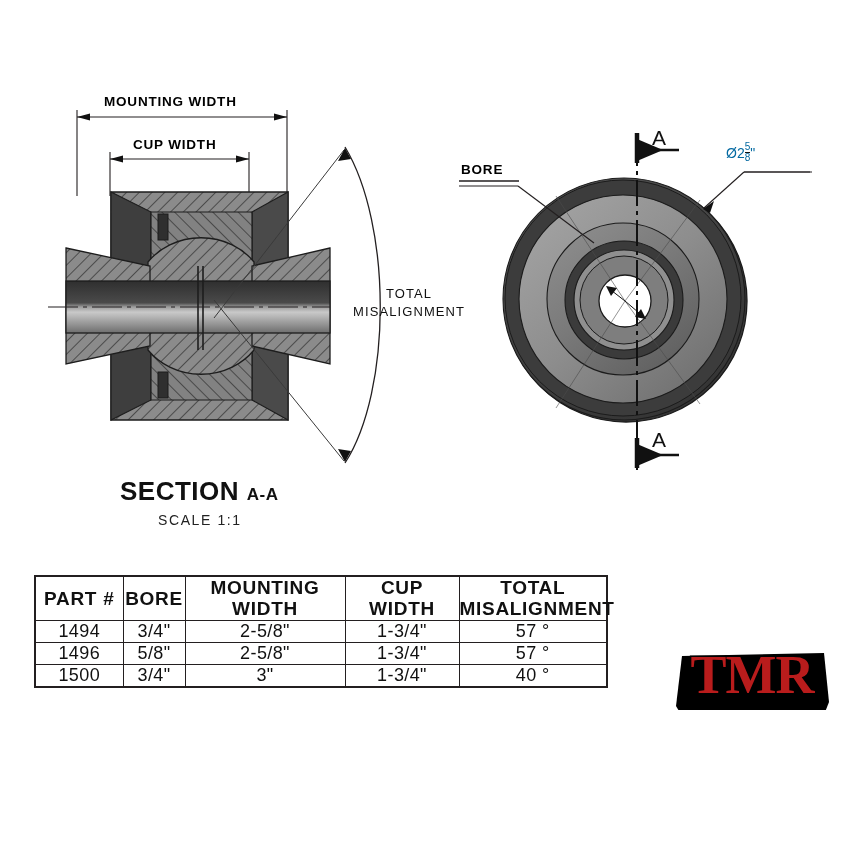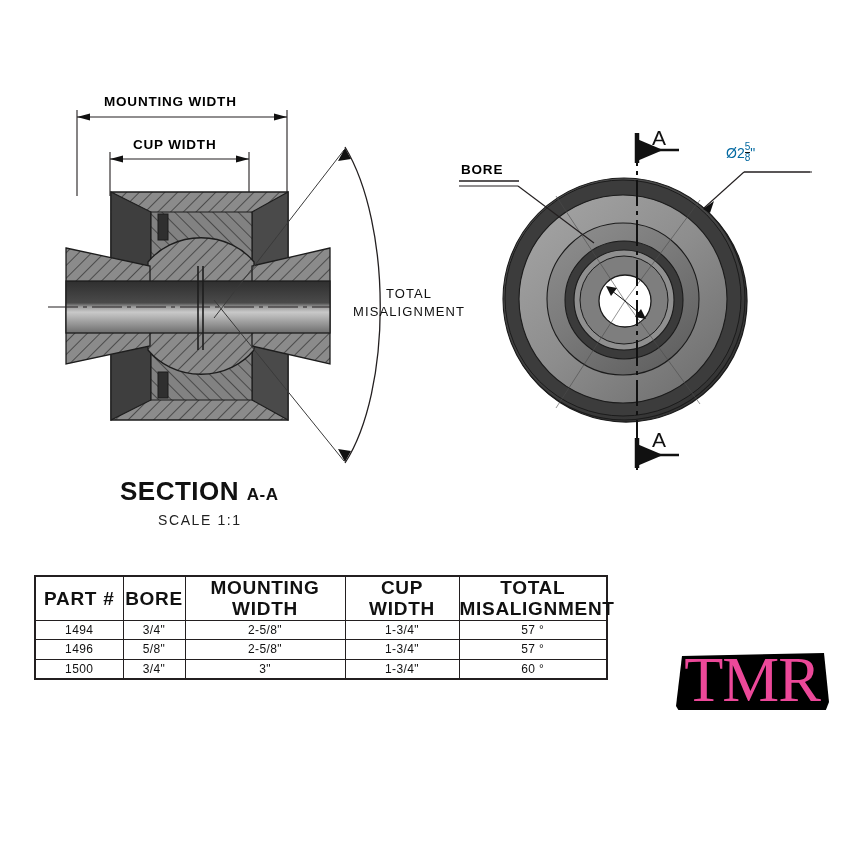--- a/index.html
+++ b/index.html
@@ -8,28 +8,28 @@
   svg.layer{position:absolute;left:0;top:0;width:856px;height:856px;}
 
   .dimlabel{font-family:"Liberation Sans",sans-serif;font-weight:bold;letter-spacing:0.6px;}
 
   
   #spec-table{position:absolute;left:34px;top:575px;width:572px;border-collapse:collapse;
               table-layout:fixed;background:#fff;}
   #spec-table td,#spec-table th{border:1px solid #231f20;text-align:center;vertical-align:middle;
               font-family:"Liberation Sans",sans-serif;color:#111;padding:0;}
   #spec-table thead th{font-weight:bold;font-size:19px;letter-spacing:0.7px;height:38px;line-height:1.12;}
-  #spec-table tbody td{font-weight:400;font-size:12px;height:18.5px;letter-spacing:0.4px;}
+  #spec-table tbody td{font-weight:400;font-size:18px;height:18.5px;letter-spacing:0.4px;}
   #spec-table{border:2px solid #231f20;}
   .c0{width:88px}.c1{width:62px}.c2{width:160px}.c3{width:114px}.c4{width:148px}
 
   
   #logo{position:absolute;left:672px;top:650px;width:160px;height:78px;}
-  .logo-tmr{font-family:"Liberation Serif",serif;font-weight:normal;font-size:64px;
-            color:#ec4899;-webkit-text-stroke:3px #000;paint-order:stroke fill;
+  .logo-tmr{font-family:"Liberation Serif",serif;font-weight:bold;font-size:54px;
+            color:#b91c1c;-webkit-text-stroke:3px #000;paint-order:stroke fill;
             letter-spacing:-1px;line-height:1;}
   .logo-customs{font-family:"Liberation Sans",sans-serif;font-weight:bold;font-size:15px;
             color:#000000;letter-spacing:6px;}
 
   
   .tx{position:absolute;font-family:"Liberation Sans",sans-serif;white-space:nowrap;}
   #t-mounting{left:104px;top:94px;font-size:13.5px;font-weight:bold;letter-spacing:0.8px;}
   #t-cup{left:133px;top:137px;font-size:13.5px;font-weight:bold;letter-spacing:0.8px;}
   #t-total{left:353px;top:285px;font-size:13px;font-weight:400;letter-spacing:1.1px;
            text-align:center;line-height:1.35;color:#111;}
@@ -268,21 +268,21 @@
           <td>5/8"</td>
           <td>2-5/8"</td>
           <td>1-3/4"</td>
           <td>57 °</td>
         </tr>
         <tr>
           <td>1500</td>
           <td>3/4"</td>
           <td>3"</td>
           <td>1-3/4"</td>
-          <td>60 °</td>
+          <td>40 °</td>
         </tr>
       </tbody>
   </table>
 
   <div id="logo">
     <svg viewBox="0 0 160 78" width="160" height="78">
       <path d="M10,6 L152,3 L157,52 L150,70 L14,73 L4,56 Z" fill="#000"></path>
       <rect x="14" y="52" width="132" height="17" rx="2" fill="#000"></rect>
     </svg>
     <div style="position:absolute;left:0;top:-2px;width:160px;text-align:center;">

